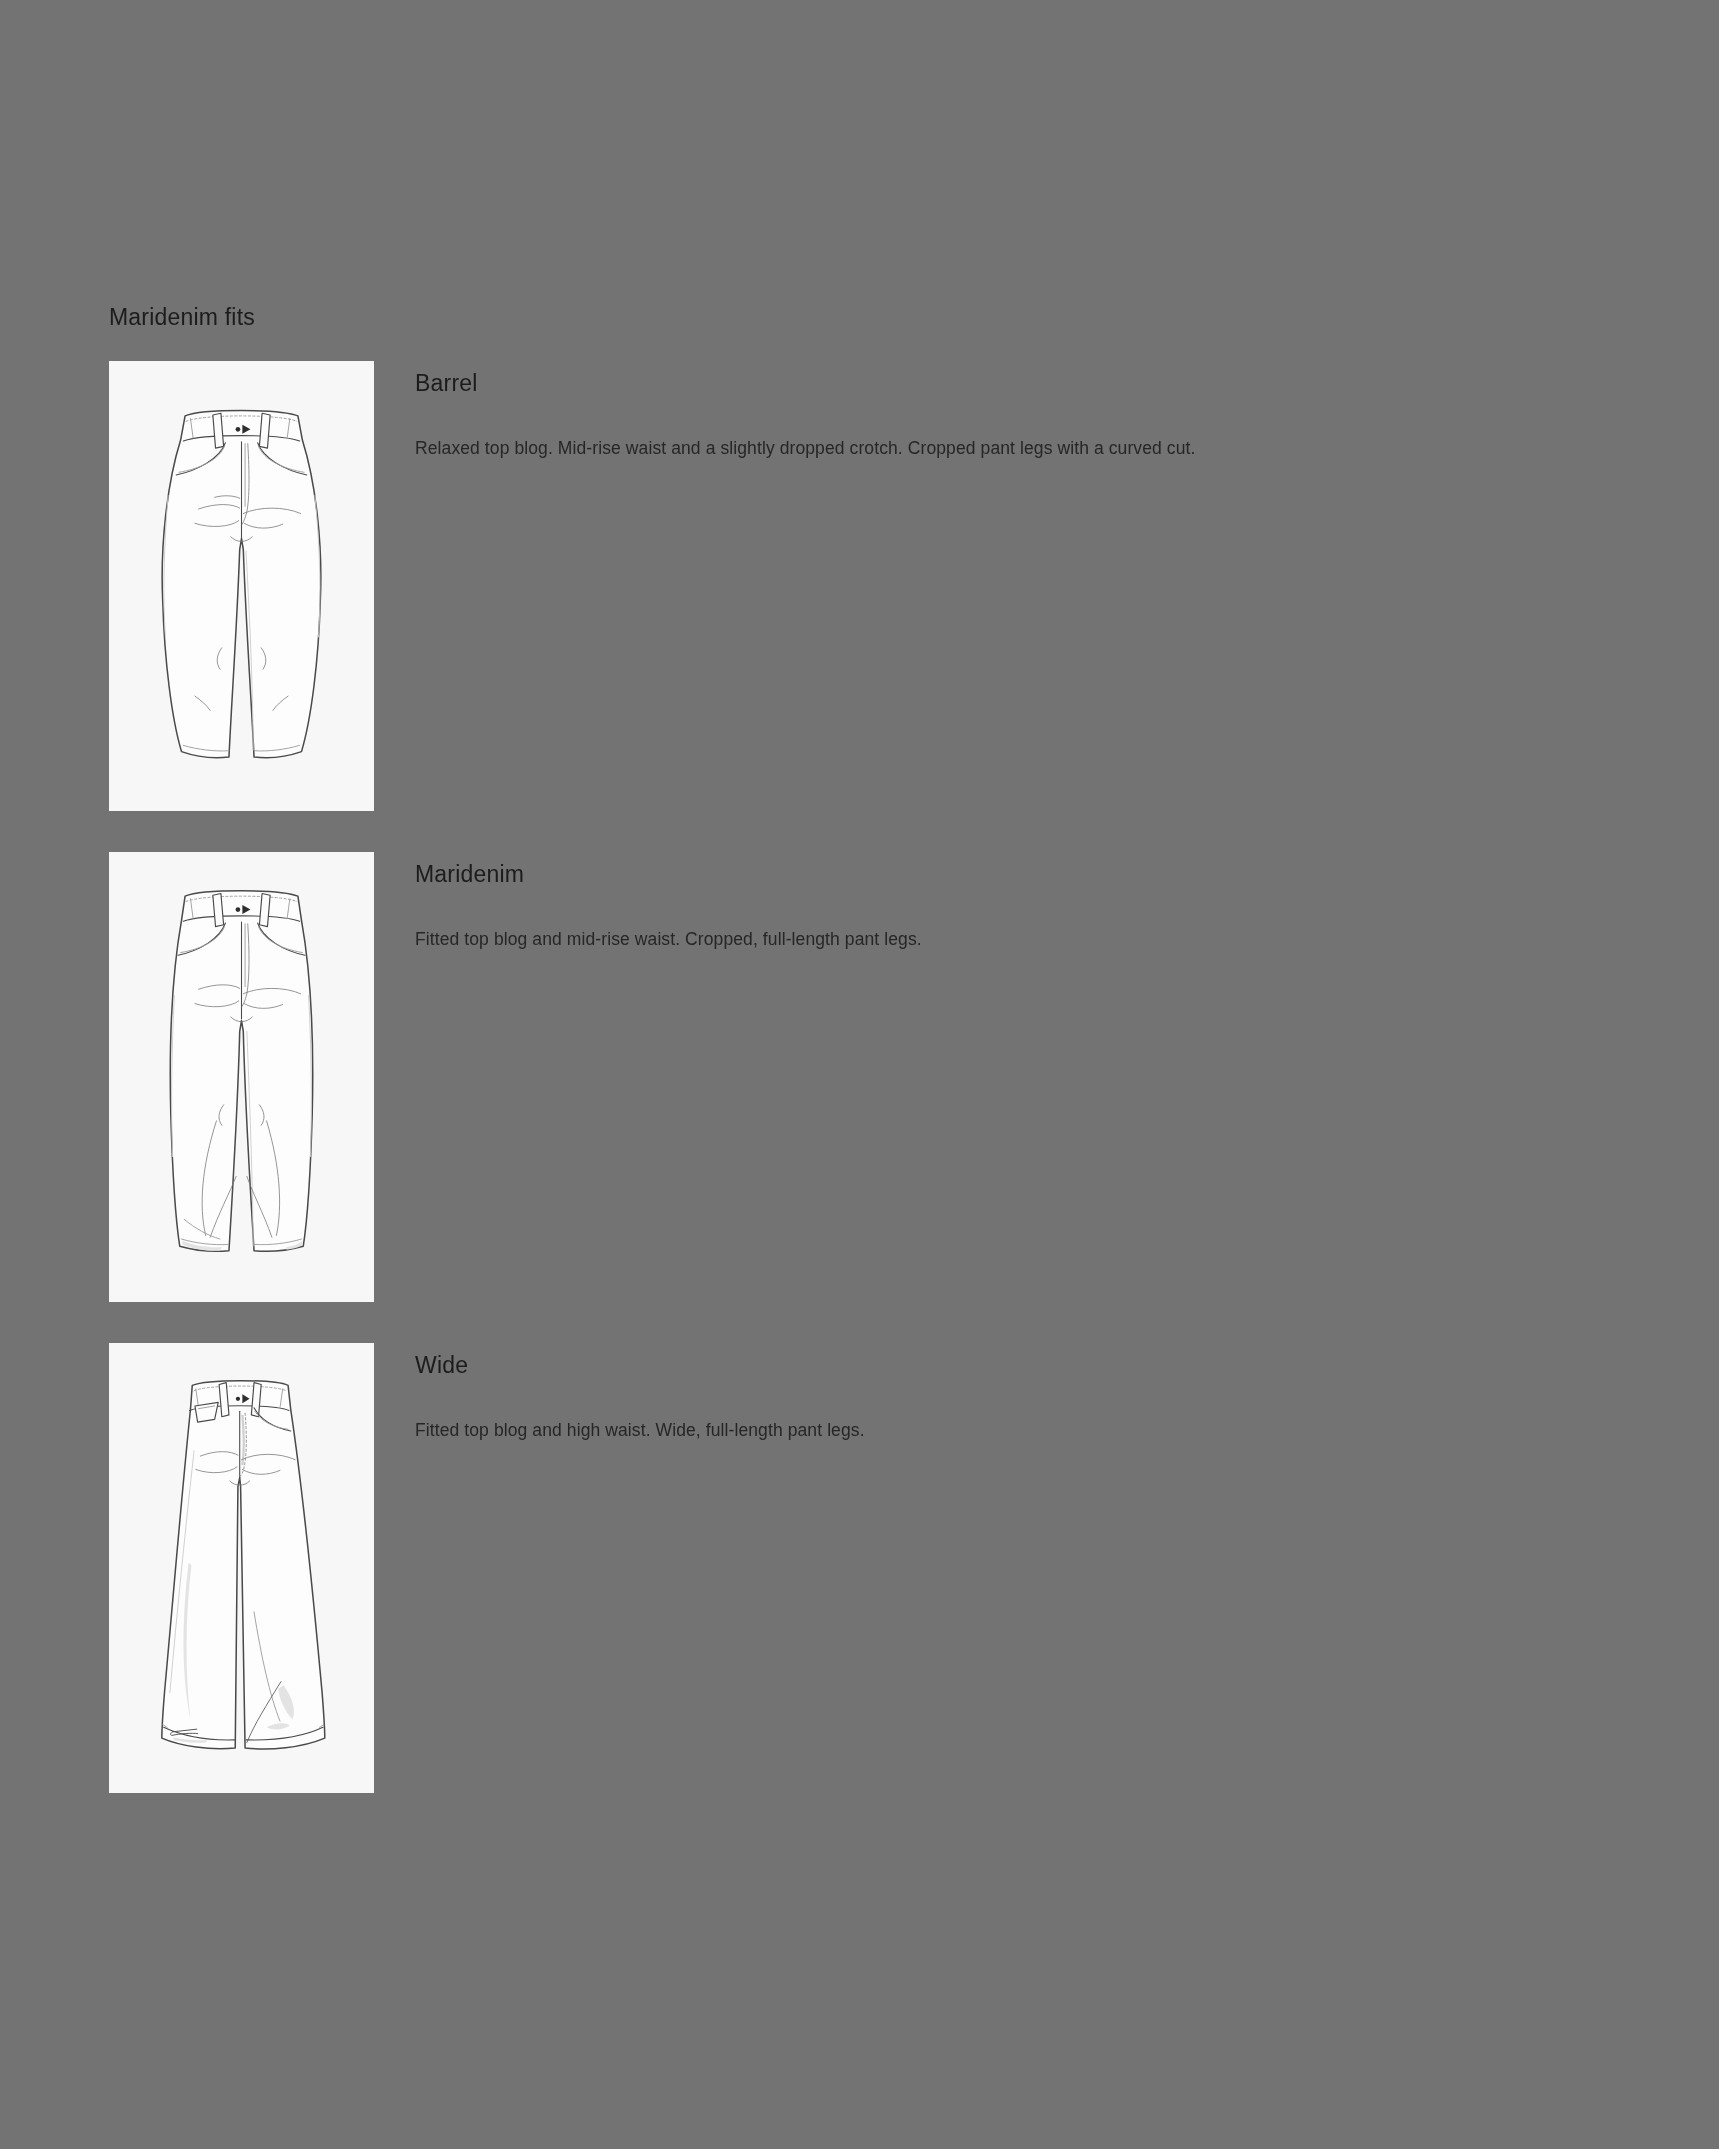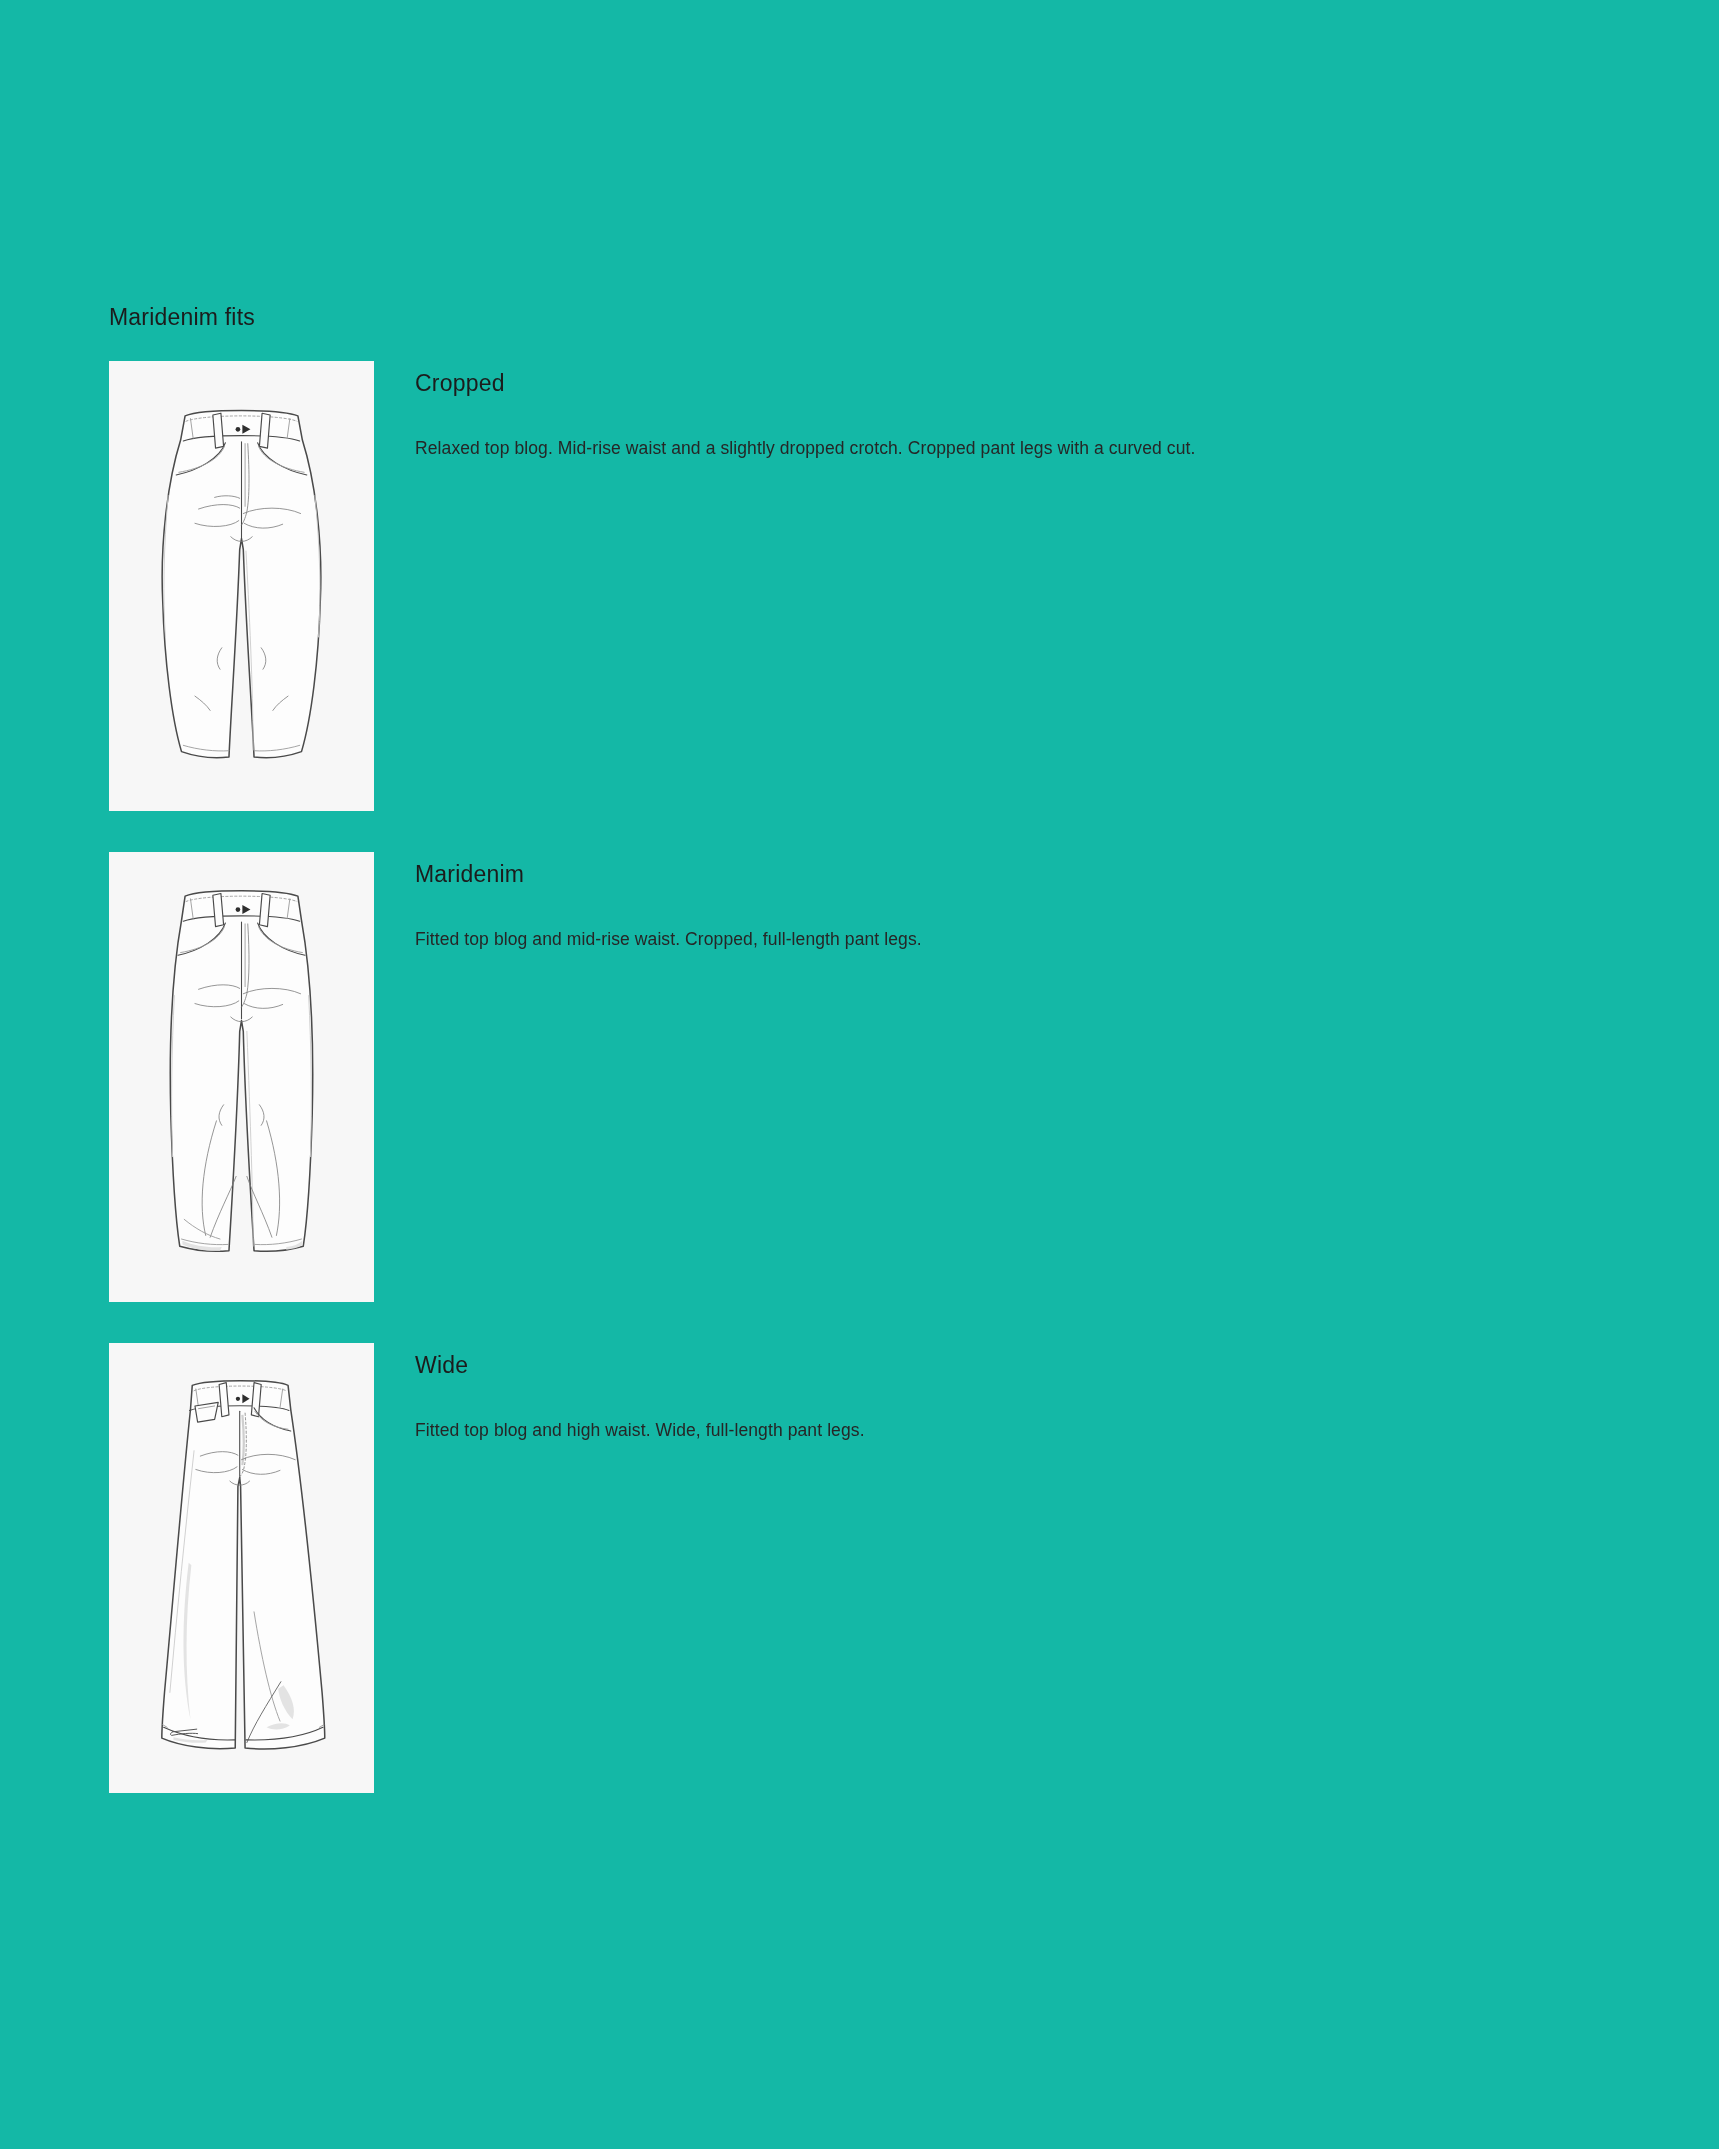--- a/index.html
+++ b/index.html
@@ -1,21 +1,21 @@
 <!DOCTYPE html>
 <html style="font-size:14.3px"><head>
 <meta charset="utf-8">
 <style>
   html, body { margin: 0; padding: 0; background: #ffffff; }
   .page {
     position: relative;
     width: 1720px;
     height: 2149px;
     overflow: hidden;
-    background: #14b8a6;
+    background: #737373;
     font-family: "Liberation Sans", sans-serif;
     color: #1f1f1f;
   }
   .content {
     position: absolute;
     left: 109px;
     top: 303px;
     width: 1558px;
   }
   .page-title {
@@ -94,21 +94,21 @@
             <path class="lt" d="M152 92 L152 162"></path>
             <path class="ln" d="M130 91 C124 108 100 122 75 127 M166 91 C172 108 196 122 221 127"></path>
             <path class="lt" d="M129 95 C123 110 102 120 78 124 M167 95 C173 110 194 120 218 124"></path>
             <path class="wr" d="M100 165 C120 158 138 159 146 164 M150 170 C168 162 196 162 214 170 M96 181 C114 187 136 185 145 178 M151 181 C163 188 180 188 194 182 M136 196 C143 203 153 203 160 196 M118 152 C128 149 140 150 146 153"></path>
             <path class="wr" d="M126 320 C120 328 119 337 124 344 M170 320 C176 328 177 337 172 344 M96 374 C103 379 109 384 113 390 M200 374 C193 379 187 384 183 390"></path>
             <path class="lt" d="M83 429 C100 434 118 436 134 435 M162 435 C178 436 196 434 213 429"></path>
           </g>
         </svg>
       </figure>
       <div class="fit-text">
-        <h3 class="fit-name">Cropped</h3>
+        <h3 class="fit-name">Barrel</h3>
         <p class="fit-desc">Relaxed top blog. Mid-rise waist and a slightly dropped crotch. Cropped pant legs with a curved cut.</p>
       </div>
     </section>
 
     <section class="fit-row">
       <figure class="fit-card">
         <svg viewBox="0 0 296 502" aria-hidden="true">
           <g>
             <path class="ol" d="M85 49 C104 41 192 41 211 49 L215 76 C225 132 229 212 227 292 C225 362 221 414 217 440 C199 445 181 447 162 445 C158 380 152 280 150 200 L148 188 L146 200 C144 280 138 380 134 445 C115 447 97 445 79 440 C75 414 71 362 69 292 C67 212 71 132 81 76 Z"></path>
             <path class="ec" d="M73 160 C70 220 69 280 71 340 M223 160 C226 220 227 280 225 340 M154 200 C158 300 161 390 161 440"></path>

